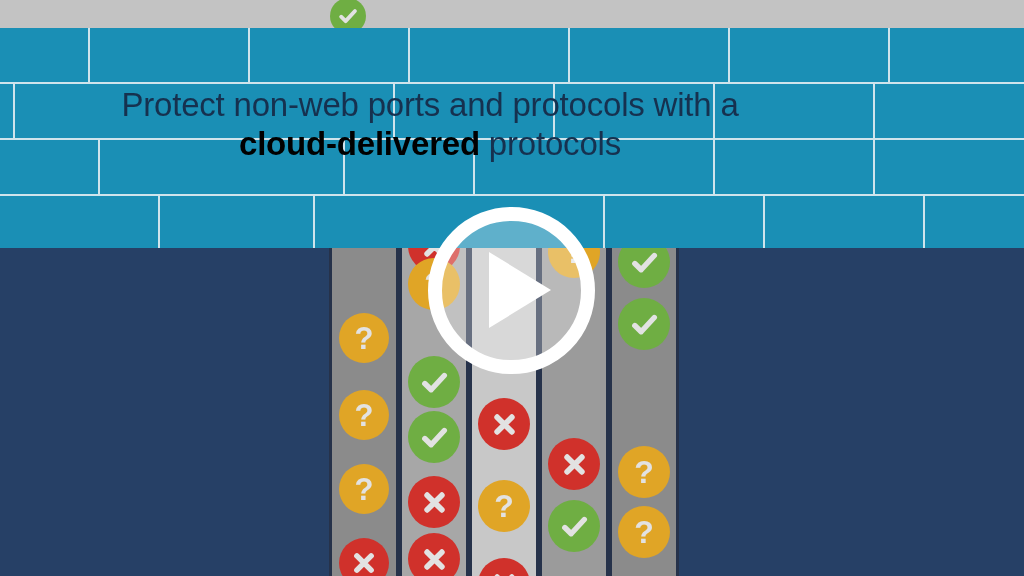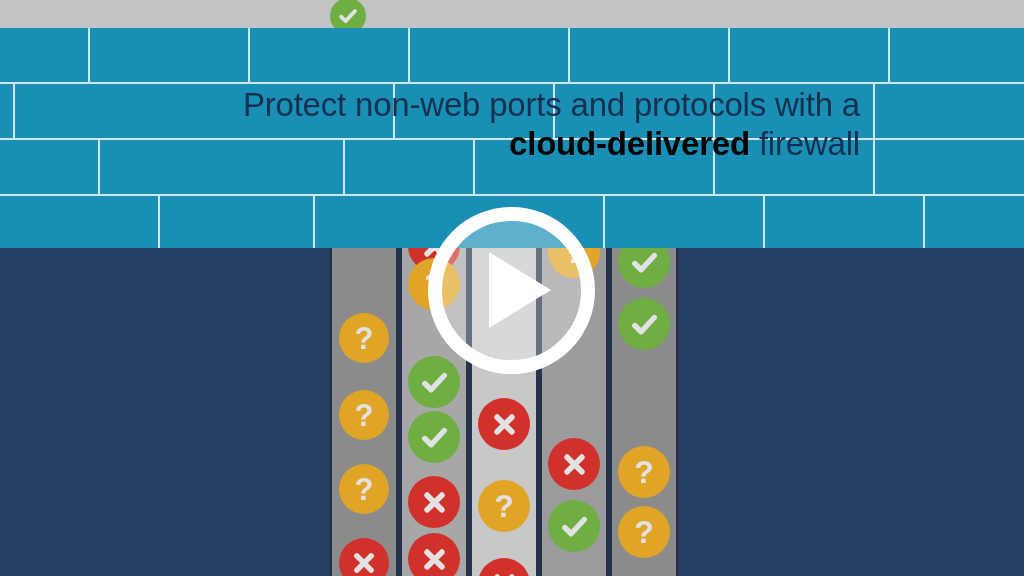--- a/index.html
+++ b/index.html
@@ -75,21 +75,21 @@
     height:100%;
     border-right:2px solid #cfe4ec;
     border-bottom:2px solid #cfe4ec;
     flex:0 0 auto;
   }
 
   
   #headline {
     position:absolute;
     left:0; top:86px; width:860px;
-    text-align:right;
+    text-align:center;
     line-height:1.18;
     z-index:5;
     pointer-events:none;
   }
   #headline .line {
     display:block;
     font-size:33px;
     color:#16314f;
     letter-spacing:-0.2px;
     white-space:nowrap;
@@ -263,21 +263,21 @@
         <div class="brick" style="width: 155px; border-color: rgb(207, 228, 236);"></div>
         <div class="brick" style="width: 290px; border-color: rgb(207, 228, 236);"></div>
         <div class="brick" style="width: 160px; border-color: rgb(207, 228, 236);"></div>
         <div class="brick" style="width: 160px; border-color: rgb(207, 228, 236);"></div>
         <div class="brick" style="width: 160px; border-color: rgb(207, 228, 236);"></div>
       </div>
     </div>
 
   <div id="headline">
     <span class="line">Protect non-web ports and protocols with a</span>
-    <span class="line"><b class="em">cloud-delivered</b><span> firewall</span></span>
+    <span class="line"><b class="em">cloud-delivered</b><span> protocols</span></span>
   </div>
 
   <div id="play-button" title="Play">
     <div id="play-ring"></div>
     <div id="play-triangle"></div>
   </div>
 
 </div>
 
 </body></html>

